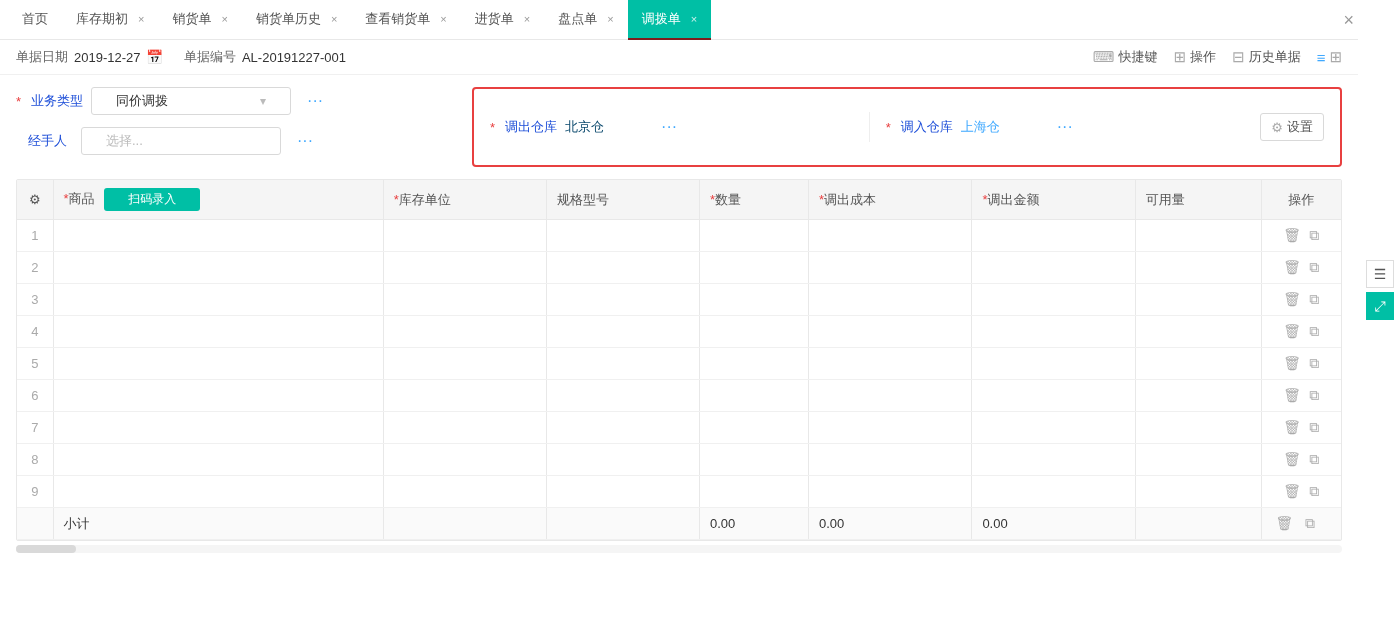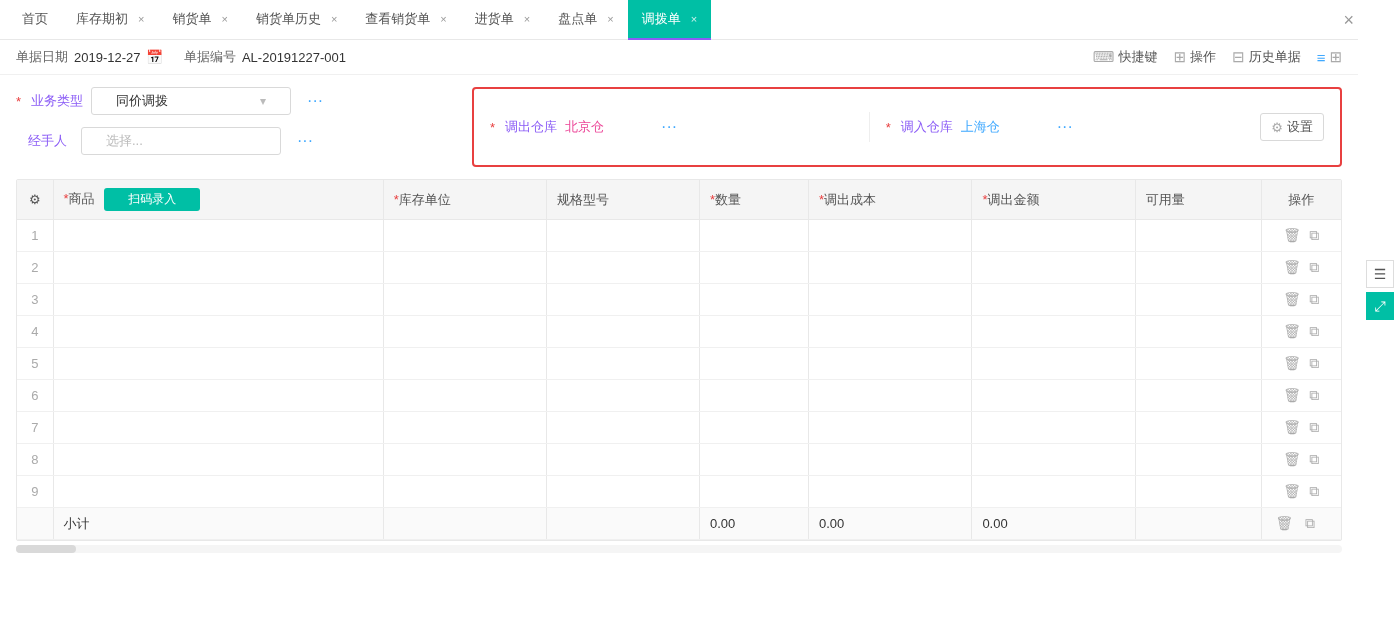--- a/index.html
+++ b/index.html
@@ -20,21 +20,21 @@
       cursor: pointer;
       font-size: 13px;
       color: #555;
       border-bottom: 2px solid transparent;
       white-space: nowrap;
       gap: 6px;
     }
     .tab-item.active {
       color: #fff;
       background: #00bfa5;
-      border-bottom: 2px solid #8b5cf6;
+      border-bottom: 2px solid #7f1d1d;
     }
     .tab-close {
       font-size: 11px;
       color: #999;
       margin-left: 4px;
       cursor: pointer;
     }
     .tab-item.active .tab-close { color: rgba(255,255,255,0.8); }
 
     
@@ -65,21 +65,21 @@
       border-radius: 4px;
       padding: 12px 16px;
       display: flex;
       align-items: center;
       gap: 0;
       margin-left: 16px;
       min-height: 80px;
     }
     .form-field { display: flex; align-items: center; gap: 8px; }
     .required-star { color: #e84040; margin-right: 2px; }
-    .field-label { color: #8b5cf6; white-space: nowrap; }
+    .field-label { color: #1d4ed8; white-space: nowrap; }
     .field-value { color: #333; min-width: 80px; }
     .field-select {
       display: flex; align-items: center;
       border: 1px solid #d9d9d9; border-radius: 3px;
       padding: 4px 24px; min-width: 200px;
       cursor: pointer; background: #fff;
       justify-content: space-between;
     }
     .more-btn { color: #40a9ff; cursor: pointer; font-size: 16px; margin-left: 8px; }
     .warehouse-field { display: flex; align-items: center; flex: 1; gap: 8px; }
@@ -264,21 +264,21 @@
           <span style="color:#bbb;">选择...</span>
         </div>
         <span class="more-btn">···</span>
       </div>
     </div>
 
     <div class="form-right">
       <div class="warehouse-field">
         <span class="required-star">*</span>
         <span class="field-label">调出仓库</span>
-        <span class="field-value" style="color:#ec4899;cursor:pointer;">北京仓</span>
+        <span class="field-value" style="color:#0c4a6e;cursor:pointer;">北京仓</span>
         <span class="more-btn">···</span>
       </div>
       <div class="warehouse-divider"></div>
       <div class="warehouse-field">
         <span class="required-star">*</span>
         <span class="field-label">调入仓库</span>
         <span class="field-value" style="color:#40a9ff;cursor:pointer;">上海仓</span>
         <span class="more-btn">···</span>
       </div>
       <div class="settings-btn">

